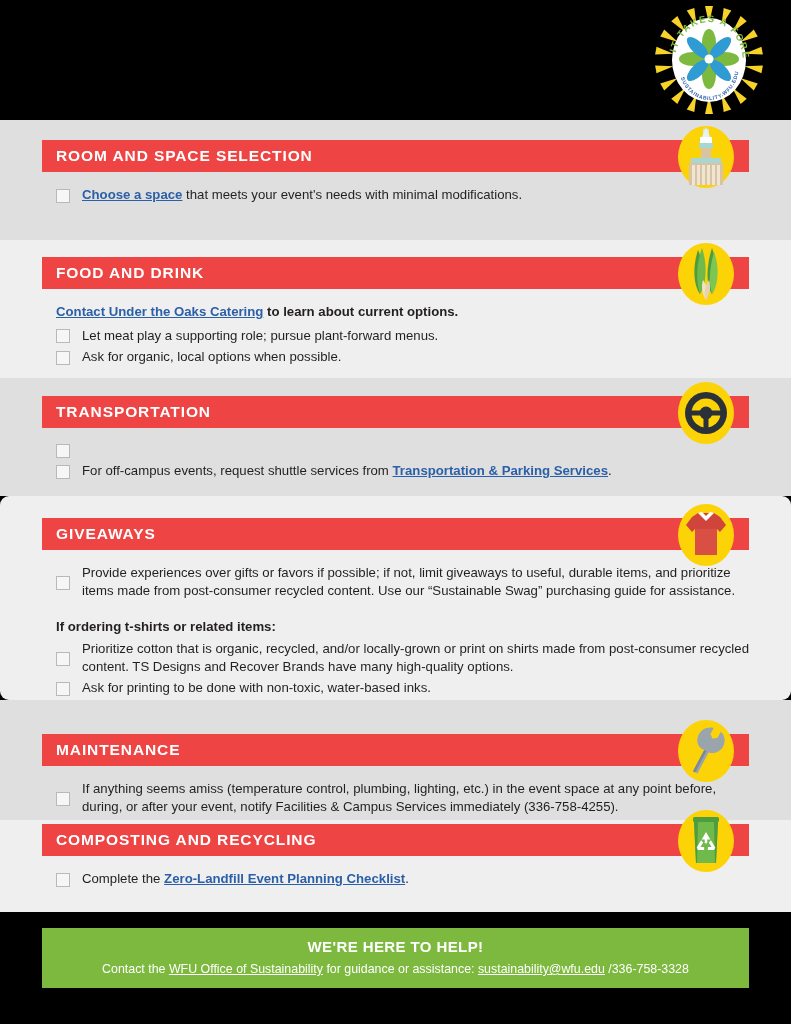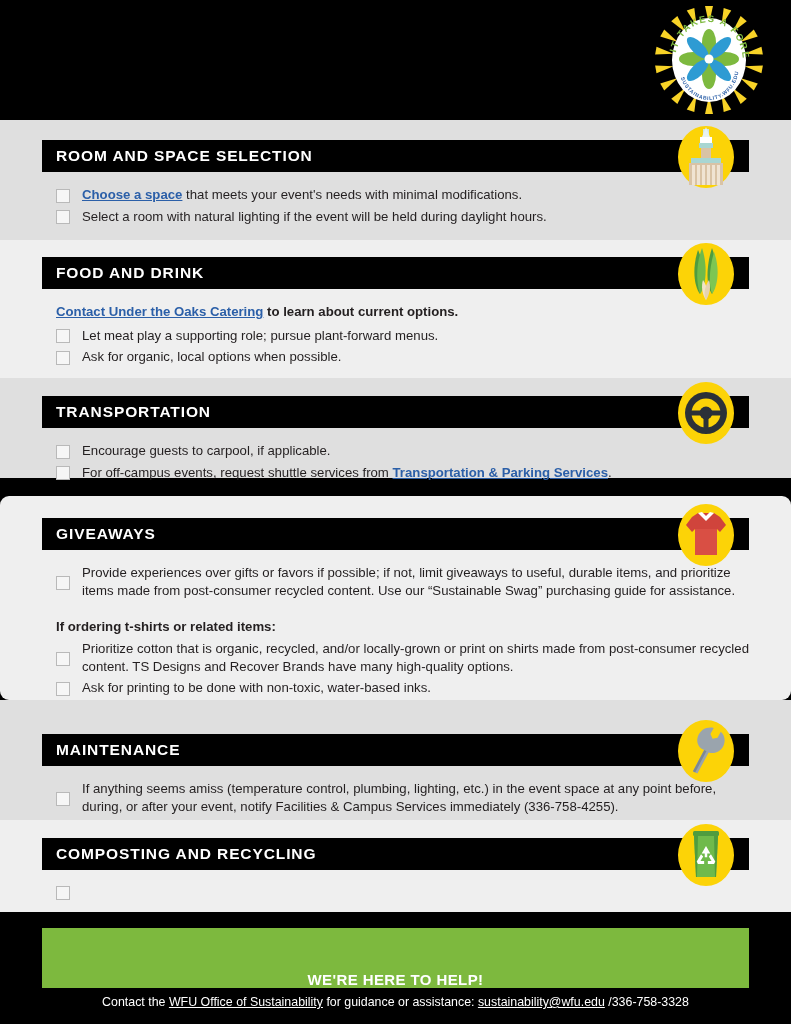--- a/index.html
+++ b/index.html
@@ -19,21 +19,21 @@
   
   .section { position:absolute; left:0; width:791px; }
   .stripe-dark  { background:#dfdfdf; }
   .stripe-light { background:#efefef; }
 
   .inner { position:absolute; left:42px; width:707px; }
 
   .hdr {
     position:relative;
     height:32px;
-    background:#000000;
+    background:#ef4444;
     display:flex; align-items:center;
     padding-left:14px;
   }
   .hdr-title {
     color:#ffffff;
     font-size:15.5px;
     font-weight:bold;
     letter-spacing:0.9px;
   }
 
@@ -90,21 +90,20 @@
     width:707px; height:60px;
     background:#7db93e;
     text-align:center;
     padding-top:10px;
   }
   .footer-title {
     color:#ffffff;
     font-size:15px;
     font-weight:bold;
     letter-spacing:0.4px;
-    margin-top:33px;
   }
   .footer-sub {
     color:#ffffff;
     font-size:12.4px;
     margin-top:7px;
   }
   .footer-sub a, .footer-sub .lnk {
     color:#ffffff;
     text-decoration:underline;
     font-weight:normal;
@@ -245,24 +244,20 @@
               <rect x="41" y="40" width="3" height="20"></rect>
             </g>
           </svg>
         </span>
       </div>
       <div class="items">
         <div class="row">
           <span class="cb"></span>
           <span class="txt"><span class="lnk">Choose a space</span><span> that meets your event's needs with minimal modifications.</span></span>
         </div>
-        <div class="row">
-          <span class="cb"></span>
-          <span class="txt">Select a room with natural lighting if the event will be held during daylight hours.</span>
-        </div>
       </div>
     </div>
   </div>
 
   <div class="section stripe-light" style="top:240px; height:138px;">
     <div class="inner" style="top:17px;">
       <div class="hdr">
         <span class="hdr-title">FOOD AND DRINK</span>
         <span class="badge">
           <svg width="60" height="64" viewBox="0 0 60 64">
@@ -283,39 +278,38 @@
           <span class="txt">Let meat play a supporting role; pursue plant-forward menus.</span>
         </div>
         <div class="row">
           <span class="cb"></span>
           <span class="txt">Ask for organic, local options when possible.</span>
         </div>
       </div>
     </div>
   </div>
 
-  <div class="section stripe-dark" style="top:378px; height:100px;">
+  <div class="section stripe-dark" style="top:378px; height:118px;">
     <div class="inner" style="top:18px;">
       <div class="hdr">
         <span class="hdr-title">TRANSPORTATION</span>
         <span class="badge">
           <svg width="60" height="64" viewBox="0 0 60 64">
             <ellipse cx="30" cy="32" rx="28" ry="31" fill="#fcd307"></ellipse>
             <circle cx="30" cy="32" r="21" fill="#2b3138"></circle>
             <circle cx="30" cy="32" r="14.5" fill="#fcd307"></circle>
             <circle cx="30" cy="32" r="6.5" fill="#2b3138"></circle>
             <rect x="13" y="29.5" width="34" height="5" fill="#2b3138"></rect>
             <rect x="27.5" y="32" width="5" height="17" fill="#2b3138"></rect>
           </svg>
         </span>
       </div>
       <div class="items">
         <div class="row">
           <span class="cb"></span>
-          <span class="txt">Encourage guests to carpool, if applicable.</span>
         </div>
         <div class="row">
           <span class="cb"></span>
           <span class="txt"><span>For off-campus events, request shuttle services from </span><span class="lnk">Transportation &amp; Parking Services</span><span>.</span></span>
         </div>
       </div>
     </div>
   </div>
 
   <div class="section stripe-light" style="top:496px; height:204px;border-radius:9px;">
@@ -366,41 +360,42 @@
       <div class="items">
         <div class="row">
           <span class="cb"></span>
           <span class="txt">If anything seems amiss (temperature control, plumbing, lighting, etc.) in the event space at any point before, during, or after your event, notify Facilities &amp; Campus Services immediately (336-758-4255).</span>
         </div>
       </div>
     </div>
   </div>
 
   <div class="section stripe-light" style="top:820px; height:92px;">
-    <div class="inner" style="top:18px;">
+    <div class="inner" style="top:4px;">
       <div class="hdr">
         <span class="hdr-title">COMPOSTING AND RECYCLING</span>
         <span class="badge">
           <svg width="60" height="64" viewBox="0 0 60 64">
             <ellipse cx="30" cy="32" rx="28" ry="31" fill="#fcd307"></ellipse>
             <rect x="17" y="8" width="26" height="5" rx="1.5" fill="#4f9c3f"></rect>
             <path d="M18 13 L42 13 L40 54 L20 54 Z" fill="#6fba4b"></path>
             <path d="M18 13 L22 13 L21 54 L20 54 Z" fill="#4f9c3f"></path>
             <path d="M38 13 L42 13 L40 54 L39 54 Z" fill="#4f9c3f"></path>
             <g fill="#ffffff" transform="translate(30,33) scale(0.62)">
               <path d="M0,-16 L7,-4 L2,-4 L2,2 L-2,2 L-2,-4 L-7,-4 Z"></path>
               <path d="M-15,9 L-8,-3 L-4.5,1 L-9,8 L-3,8 L-3,13 L-13,13 Z"></path>
               <path d="M15,9 L8,-3 L4.5,1 L9,8 L3,8 L3,13 L13,13 Z"></path>
             </g>
           </svg>
         </span>
       </div>
       <div class="items">
         <div class="row">
           <span class="cb"></span>
+          <span class="txt"><span>Complete the </span><span class="lnk">Zero-Landfill Event Planning Checklist</span><span>.</span></span>
         </div>
       </div>
     </div>
   </div>
 
   <div class="footer">
     <div class="footer-title">WE'RE HERE TO HELP!</div>
     <div class="footer-sub"><span>Contact the </span><span class="lnk">WFU Office of Sustainability</span><span> for guidance or assistance: </span><span class="lnk">sustainability@wfu.edu</span><span> /336-758-3328</span></div>
   </div>
 

